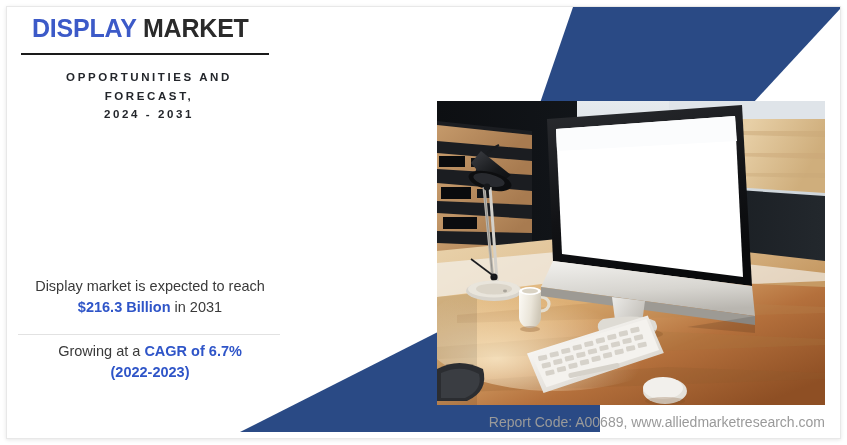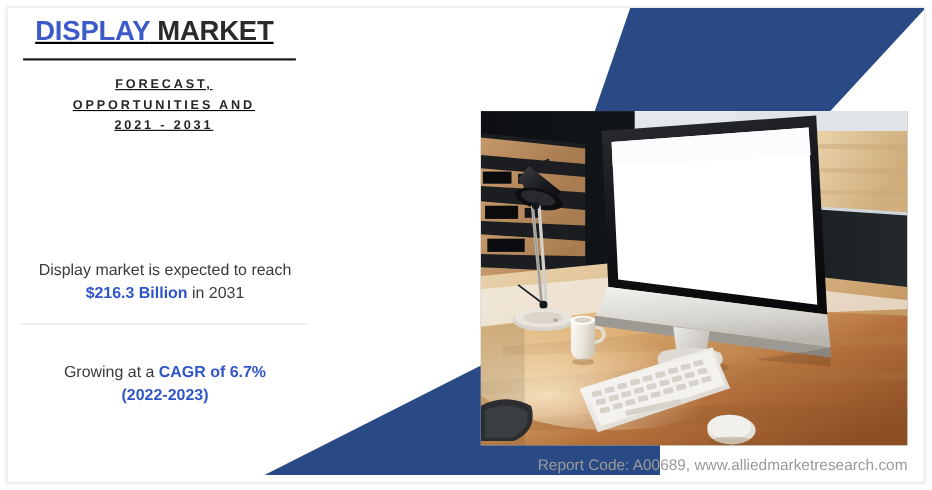--- a/index.html
+++ b/index.html
@@ -45,21 +45,20 @@
     left: 240px; top: 250px;
     width: 360px; height: 182px;
     clip-path: polygon(100% 0%, 100% 100%, 0% 100%);
   }
 
   
   #left-panel {
     position: absolute;
     left: 20px; top: 14px;
     width: 280px;
-    text-decoration: underline;
   }
 
   #page-title {
     font-size: 25px;
     font-weight: bold;
     letter-spacing: -0.2px;
     color: #2a2a2a;
     padding-left: 12px;
     white-space: nowrap;
   }
@@ -88,34 +87,35 @@
     position: absolute;
     left: 14px; top: 236px;
     width: 272px;
   }
 
   .stat-text {
     text-align: center;
     color: #3a3a3a;
     font-size: 14.5px;
     line-height: 1.45;
+    margin-top: 40px;
   }
   .stat-text .hl {
     color: #2f55c8;
     font-weight: bold;
   }
 
   #stat-divider {
     margin: 16px auto 0 4px;
     width: 262px;
     height: 1px;
     background: #e2e2e2;
   }
 
-  #stat-cagr { margin-top: 34px; }
+  #stat-cagr { margin-top: 6px; }
 
   
   #logo {
     position: absolute;
     left: 627px; top: 16px;
     width: 78px; height: 46px;
   }
   #logo svg { display: block; }
 
   
@@ -145,23 +145,23 @@
   <div id="card-frame"></div>
 
   <div class="blue-shape" id="blue-banner-top"></div>
   <div class="blue-shape" id="blue-wedge-bottom"></div>
 
 
   <div id="left-panel">
     <div id="page-title"><span class="hl">DISPLAY</span><span> MARKET</span></div>
     <div id="title-rule"></div>
     <div id="subtitle">
+      <div>OPPORTUNITIES AND</div>
       <div>FORECAST,</div>
-      <div>OPPORTUNITIES AND</div>
-      <div>2021 - 2031</div>
+      <div>2024 - 2031</div>
     </div>
   </div>
 
   <div id="stat-group">
     <div class="stat-text" id="stat-market"><span>Display market is expected to reach </span><span class="hl">$216.3 Billion</span><span> in 2031</span></div>
     <div id="stat-divider"></div>
     <div class="stat-text" id="stat-cagr"><span>Growing at a </span><span class="hl">CAGR of 6.7%</span><br><span class="hl">(2022-2023)</span></div>
   </div>
 
   <div id="desk-photo">

